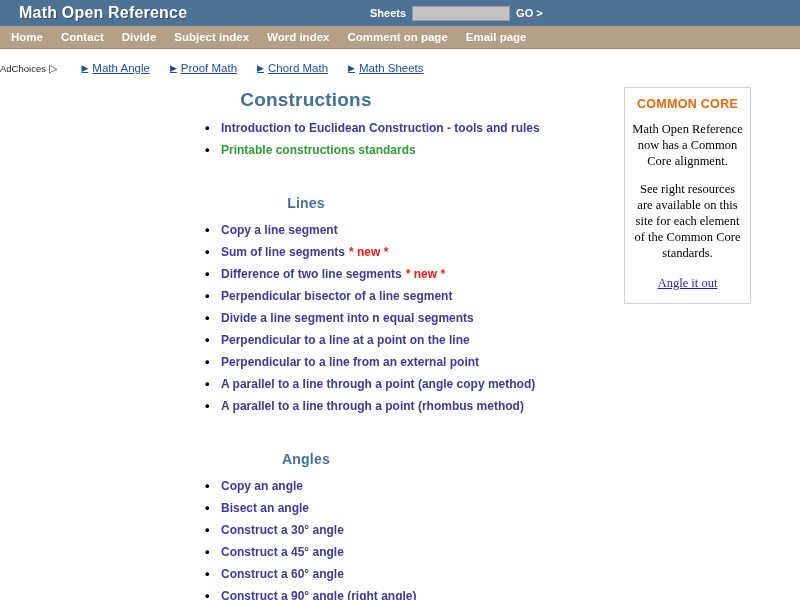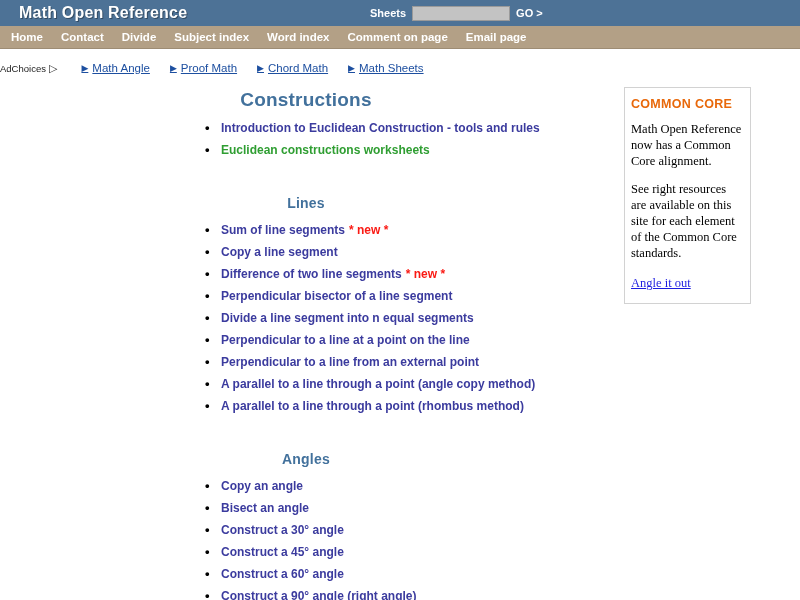--- a/index.html
+++ b/index.html
@@ -199,20 +199,21 @@
   }
 
   
   .cc-box {
     width: 113px;
     margin-left: 12px;
     margin-top: 5px;
     border: 1px solid #d2d2d2;
     background: #ffffff;
     padding: 9px 6px 12px 6px;
+    text-align: center;
     font-family: "Liberation Serif", serif;
   }
   .cc-heading {
     color: #e8680a;
     font-family: "Liberation Sans", sans-serif;
     font-size: 12.5px;
     font-weight: bold;
     letter-spacing: 0.3px;
     margin-bottom: 10px;
   }
@@ -275,27 +276,27 @@
       </a>
     </span>
 </div>
 
 <div class="page-body">
 
   <div class="content-col">
     <h1 class="page-title">Constructions</h1>
     <ul class="link-list" id="intro-list">
         <li><a class="item-link">Introduction to Euclidean Construction - tools and rules</a></li>
-        <li><a class="item-link green">Euclidean constructions worksheets</a></li>
+        <li><a class="item-link green">Printable constructions standards</a></li>
       </ul>
     <div id="sections-container">
         <h2 class="section-title">Lines</h2>
         <ul class="link-list">
+          <li><a class="item-link">Copy a line segment</a></li>
           <li><a class="item-link">Sum of line segments</a><span class="new-tag">* new *</span></li>
-          <li><a class="item-link">Copy a line segment</a></li>
           <li><a class="item-link">Difference of two line segments</a><span class="new-tag">* new *</span></li>
           <li><a class="item-link">Perpendicular bisector of a line segment</a></li>
           <li><a class="item-link">Divide a line segment into n equal segments</a></li>
           <li><a class="item-link">Perpendicular to a line at a point on the line</a></li>
           <li><a class="item-link">Perpendicular to a line from an external point</a></li>
           <li><a class="item-link">A parallel to a line through a point (angle copy method)</a></li>
           <li><a class="item-link">A parallel to a line through a point (rhombus method)</a></li>
         </ul>
         <h2 class="section-title">Angles</h2>
         <ul class="link-list">

